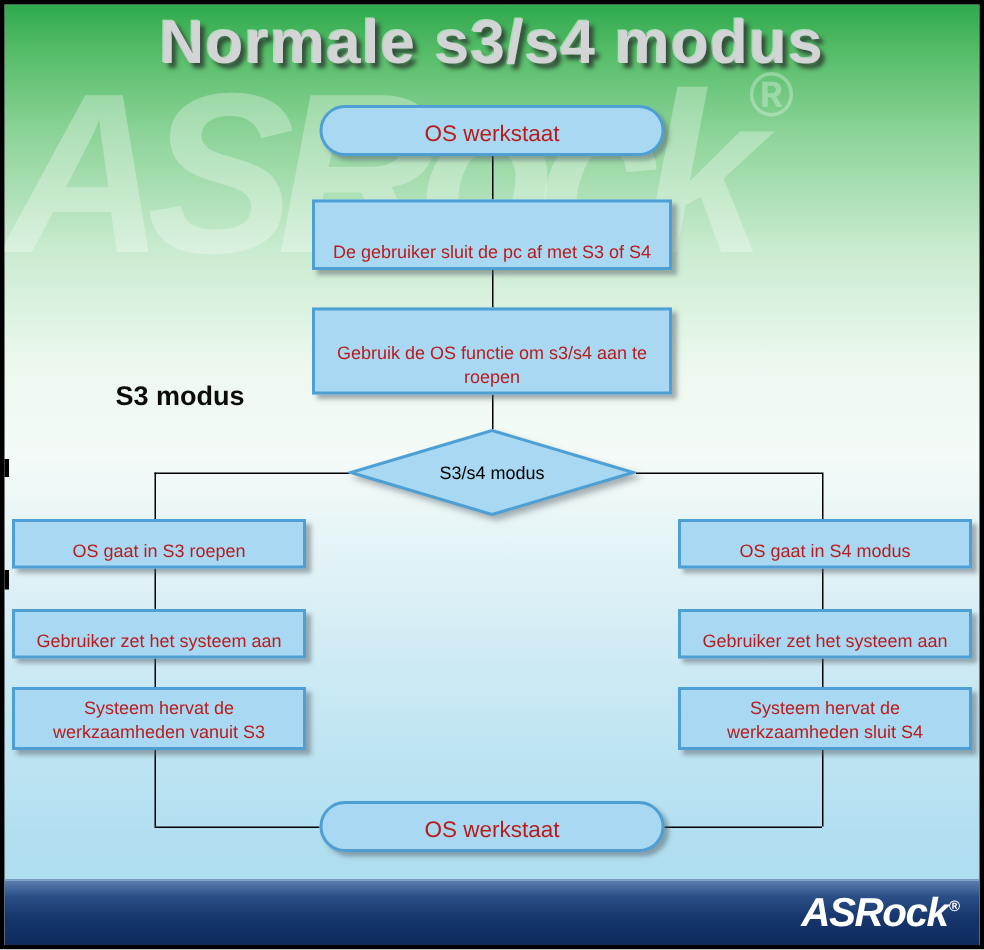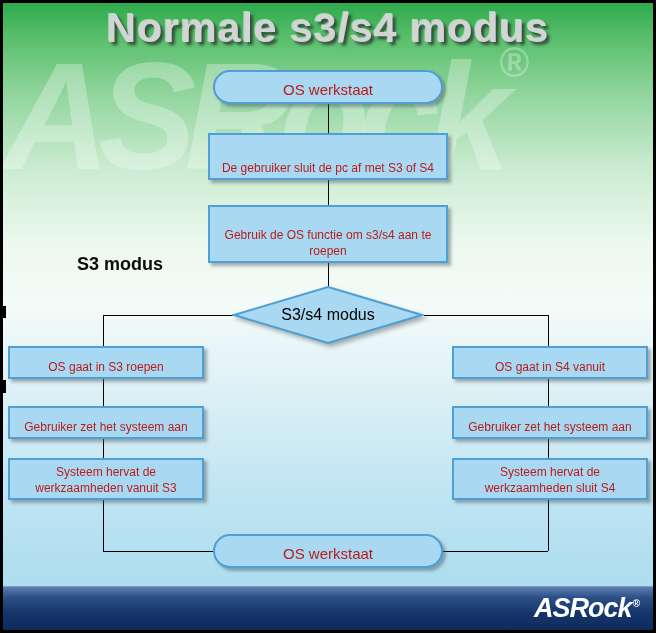--- a/index.html
+++ b/index.html
@@ -35,21 +35,21 @@
   }
   .pill{border-radius:17px;font-size:15px;}
   .branch-label{
     position:absolute;z-index:2;text-align:center;
     font-size:18px;font-weight:bold;color:#0c0c0c;
   }
   .diamond{position:absolute;z-index:2;width:192px;height:58px;}
   .diamond svg{display:block;filter:drop-shadow(3px 3px 2px rgba(85,95,105,.5));}
   .diamond-label{
     position:absolute;inset:0;display:flex;align-items:center;justify-content:center;
-    font-size:16px;color:#000;
+    font-size:12px;color:#000;
   }
   .footer{
     position:absolute;left:0;right:0;top:583px;height:44px;z-index:3;box-sizing:border-box;
     background:linear-gradient(180deg,#5c7fb0 0%,#2a4f86 25%,#15356b 60%,#0f2b5d 100%);
     border-top:1px solid #7d9cc4;
     display:flex;align-items:center;justify-content:flex-end;padding-right:14px;
   }
   .logo{font-size:27px;font-weight:bold;font-style:italic;color:#ffffff;letter-spacing:-1px;}
   .logo .reg{font-size:10px;font-style:normal;vertical-align:super;margin-left:1px;}
   .edge-artifact{position:absolute;left:-3px;width:6px;background:#000;z-index:4;}
@@ -100,21 +100,21 @@
     <span>OS gaat in S3 roepen</span>
   </div>
   <div class="node" style="left:5px;top:403px;width:196px;height:33px">
     <span>Gebruiker zet het systeem aan</span>
   </div>
   <div class="node" style="left:5px;top:455px;width:196px;height:42px">
     <span>Systeem hervat de werkzaamheden vanuit S3</span>
   </div>
 
   <div class="node" style="left:449px;top:343px;width:196px;height:33px">
-    <span>OS gaat in S4 vanuit</span>
+    <span>OS gaat in S4 modus</span>
   </div>
   <div class="node" style="left:449px;top:403px;width:196px;height:33px">
     <span>Gebruiker zet het systeem aan</span>
   </div>
   <div class="node" style="left:449px;top:455px;width:196px;height:42px">
     <span>Systeem hervat de werkzaamheden sluit S4</span>
   </div>
 
   <div class="pill" style="left:210px;top:531px;width:230px;height:34px">
     <span>OS werkstaat</span>

